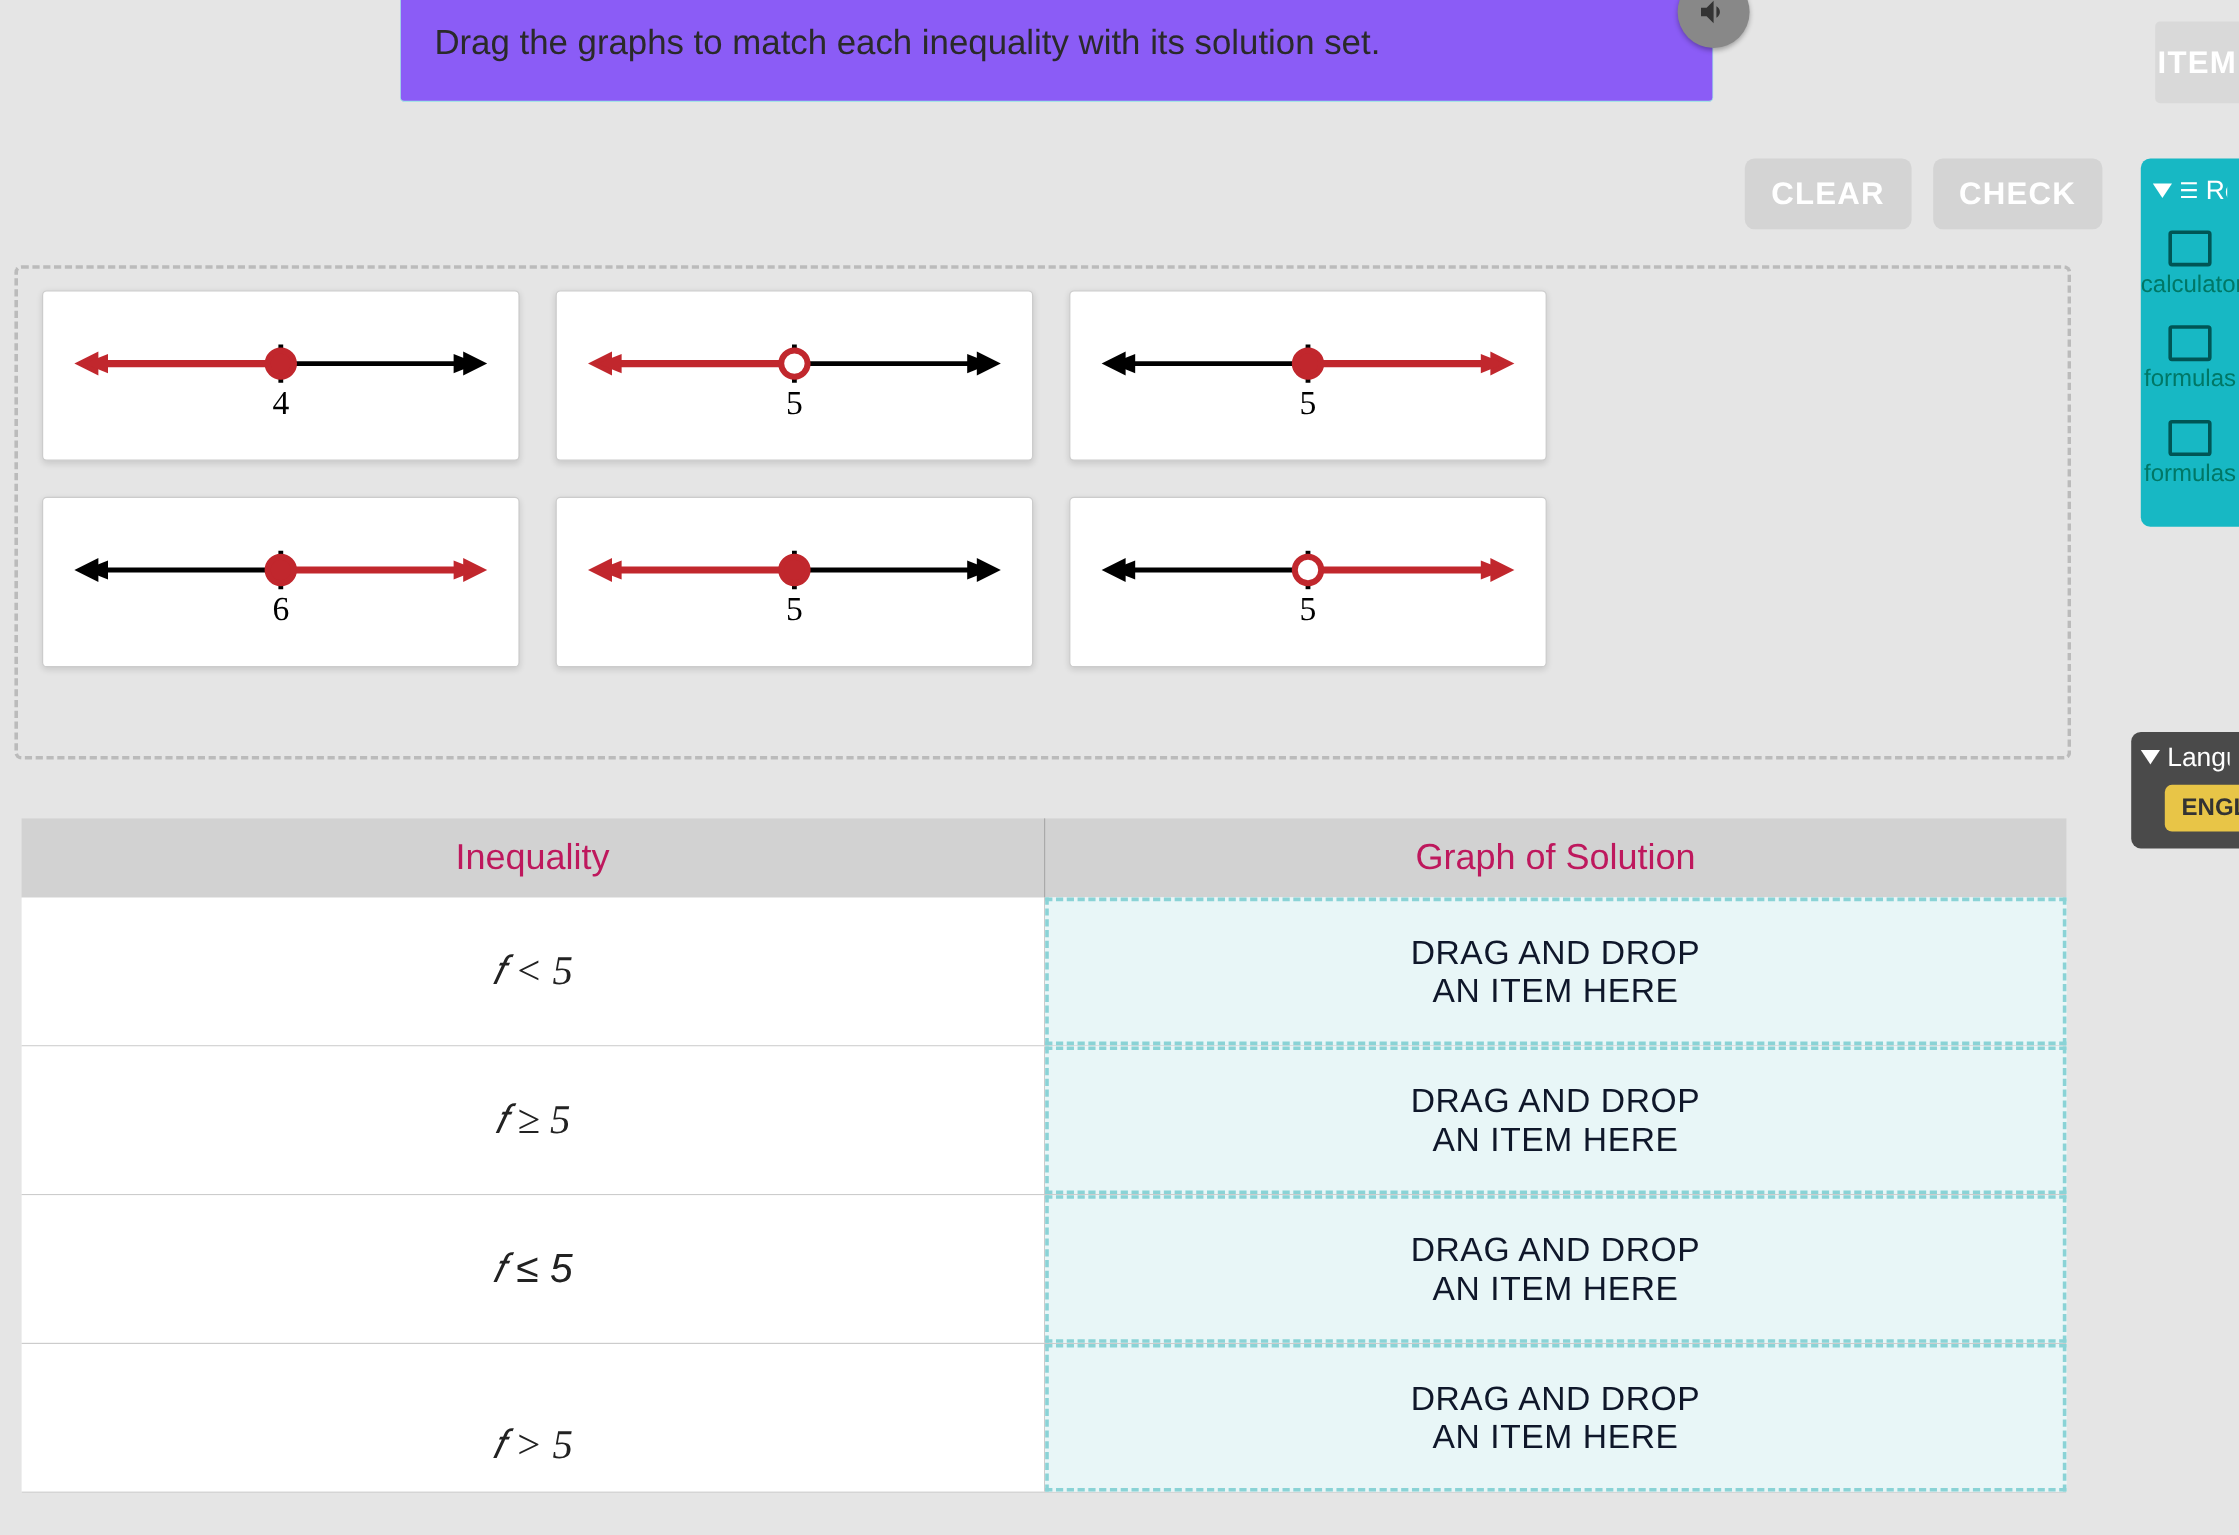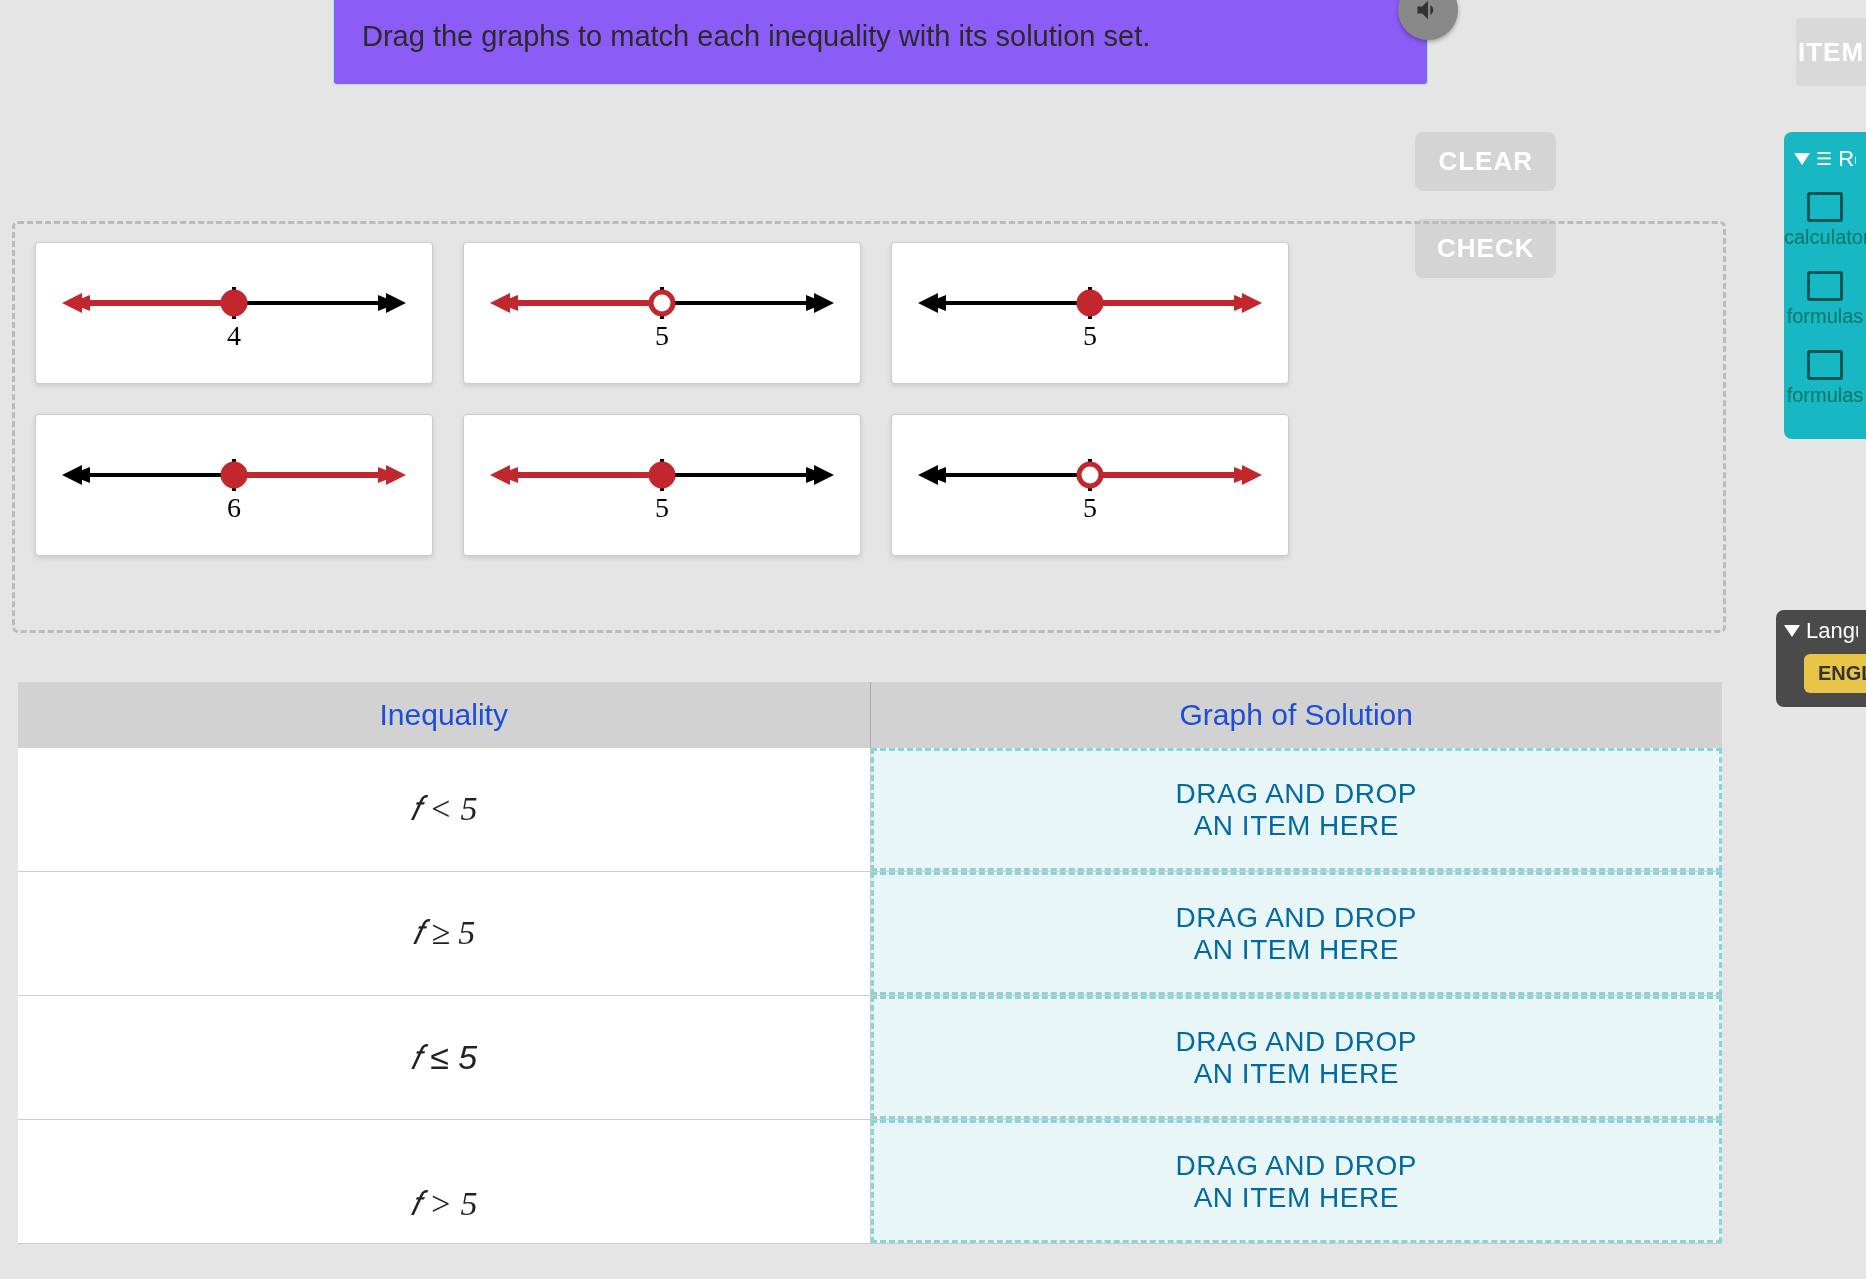--- a/index.html
+++ b/index.html
@@ -53,25 +53,24 @@
       display: flex;
       align-items: center;
       justify-content: center;
       font-size: 26px;
       font-weight: bold;
       letter-spacing: 1px;
       border-radius: 4px 0 0 4px;
     }
     .action-buttons {
       position: absolute;
-      left: 1415px;
+      left: 1454px;
       top: 132px;
       display: flex;
-      gap: 28px;
-      flex-direction: column;
+      gap: 18px;
     }
     .action-btn {
       background: #d4d4d4;
       color: #fff;
       padding: 14px 22px;
       border-radius: 8px;
       font-size: 26px;
       font-weight: bold;
       letter-spacing: 1px;
       border: none;
@@ -178,21 +177,21 @@
     }
     .table-header {
       display: flex;
       background: #d2d2d2;
     }
     .th-cell {
       flex: 1;
       text-align: center;
       font-size: 30px;
       padding: 16px 0;
-      color: #1d4ed8;
+      color: #be185d;
     }
     .th-left {
       border-right: 1px solid #aaa;
     }
     .table-row {
       display: flex;
       border-bottom: 1px solid #ccc;
       background: #fff;
       height: 124px;
     }
@@ -213,21 +212,21 @@
     }
     .drop-target {
       position: absolute;
       inset: 0;
       border: 3px dashed #8ad3d6;
       background: #e8f6f7;
       display: flex;
       flex-direction: column;
       align-items: center;
       justify-content: center;
-      color: #0369a1;
+      color: #0f172a;
       font-size: 28px;
       letter-spacing: 0.5px;
     }
     .triangle-down {
       width: 0;
       height: 0;
       border-left: 8px solid transparent;
       border-right: 8px solid transparent;
       border-top: 12px solid #fff;
     }

